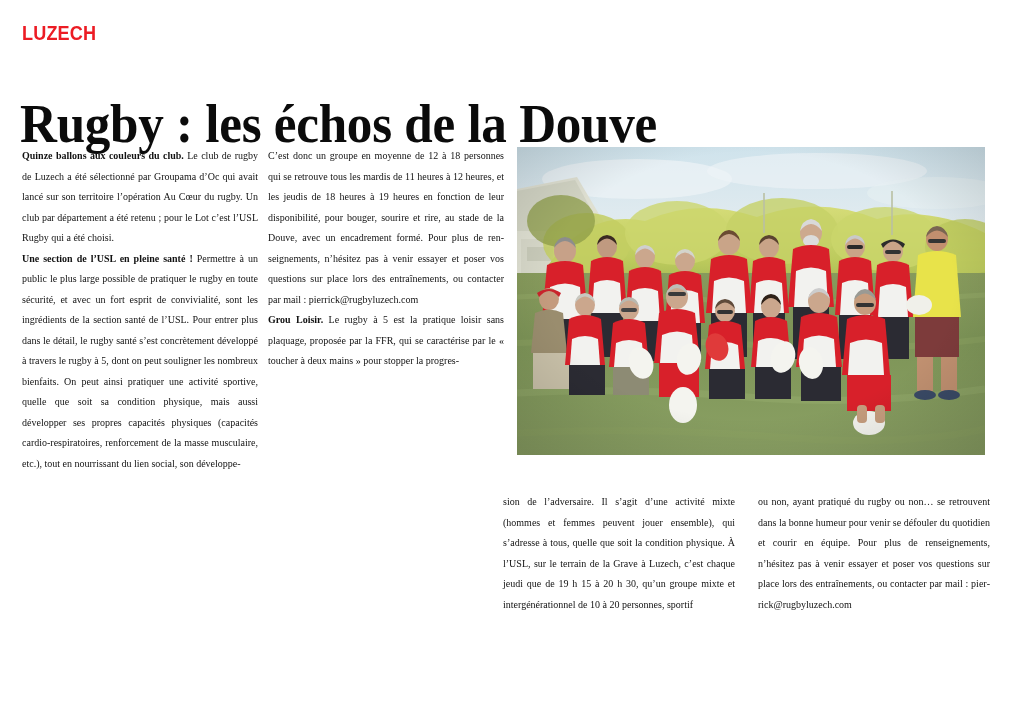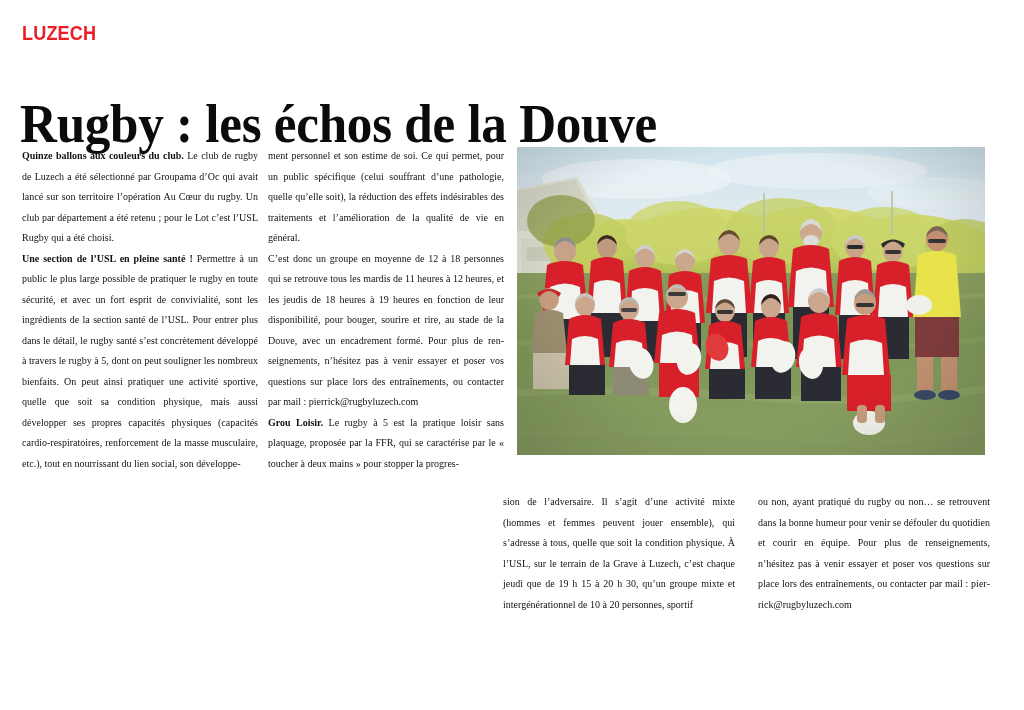--- a/index.html
+++ b/index.html
@@ -95,21 +95,20 @@
 <div class="kicker">LUZECH</div>
 
 <h1 class="headline">Rugby : les échos de la Douve</h1>
 
 <div class="col" id="col1">
   <p><b>Quinze ballons aux couleurs du club.</b><span> Le club de rugby de Lu­zech a été sélectionné par Grou­pama d’Oc qui avait lancé sur son territoire l’opération Au Cœur du rugby. Un club par département a été retenu ; pour le Lot c’est l’USL Rugby qui a été choisi.</span></p>
   <p><b>Une section de l’USL en pleine santé !</b><span> Permettre à un public le plus large possible de pratiquer le rugby en toute sécurité, et avec un fort esprit de convivialité, sont les ingrédients de la section santé de l’USL. Pour entrer plus dans le détail, le rugby santé s’est con­crètement développé à travers le rugby à 5, dont on peut souligner les nombreux bienfaits. On peut ainsi pratiquer une activité spor­tive, quelle que soit sa condition physique, mais aussi développer ses propres capacités physiques (capacités cardio-respiratoires, renforcement de la masse mus­culaire, etc.), tout en nourrissant du lien social, son développe-</span></p>
 </div>
 
 <div class="col" id="col2">
-  <p>ment personnel et son estime de soi. Ce qui permet, pour un pu­blic spécifique (celui souffrant d’une pathologie, quelle qu’elle soit), la réduction des effets in­désirables des traitements et l’amélioration de la qualité de vie en général.</p>
   <p>C’est donc un groupe en moyenne de 12 à 18 personnes qui se retrouve tous les mardis de 11 heures à 12 heures, et les jeudis de 18 heures à 19 heures en fonction de leur disponibilité, pour bouger, sourire et rire, au stade de la Douve, avec un enca­drement formé. Pour plus de ren­seignements, n’hésitez pas à ve­nir essayer et poser vos questions sur place lors des entraînements, ou contacter par mail : pier­rick@rugbyluzech.com</p>
   <p><b>Grou Loisir.</b><span> Le rugby à 5 est la pratique loisir sans plaquage, proposée par la FFR, qui se ca­ractérise par le « toucher à deux mains » pour stopper la progres-</span></p>
 </div>
 
 <figure class="photo-wrap" style="margin:0">
   <div class="photo">
     <svg viewBox="0 0 468 308" preserveAspectRatio="none" aria-hidden="true">
       <defs>
         <linearGradient id="skyG" x1="0" y1="0" x2="0" y2="1">
           <stop offset="0%" stop-color="#cfe3ec"></stop>

